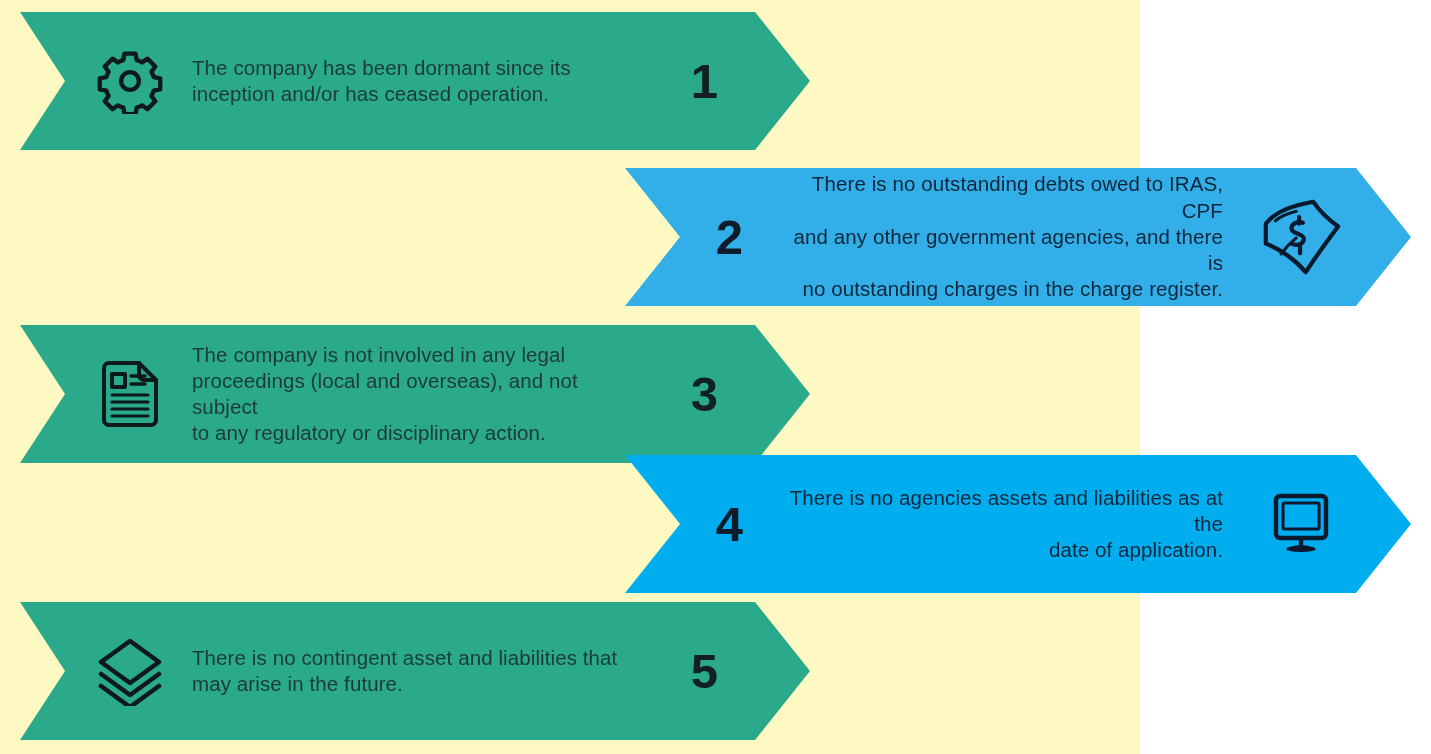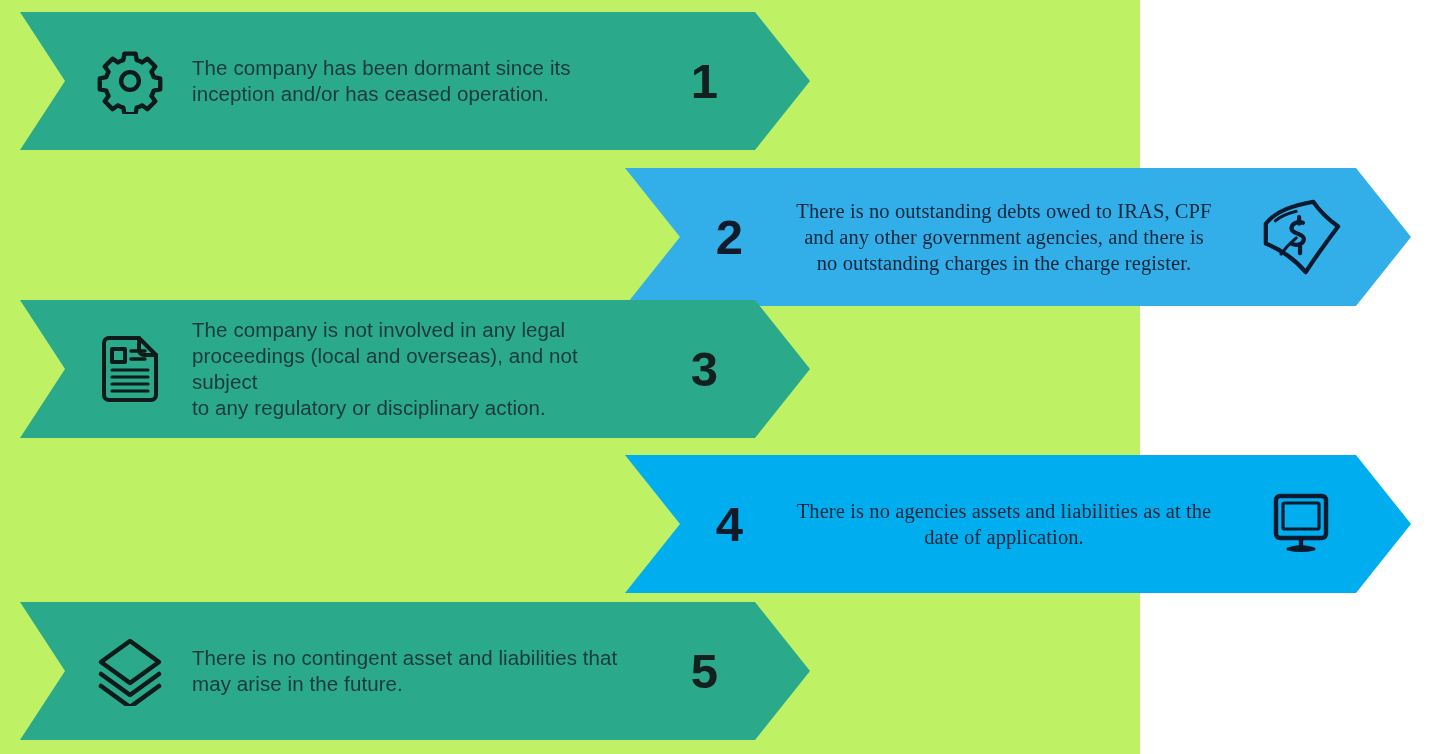--- a/index.html
+++ b/index.html
@@ -2,21 +2,21 @@
 <html><head>
 <meta charset="utf-8">
 <style>
   * { margin:0; padding:0; box-sizing:border-box; }
   html, body {
     width:1431px; height:754px;
     background:#ffffff;
     font-family:"Liberation Sans", sans-serif;
     overflow:hidden;
   }
-  #stage { position:relative; width:1140px; height:754px; background:#bef264; }
+  #stage { position:relative; width:1140px; height:754px; background:#fef9c3; }
 
   .band {
     position:absolute;
     display:flex;
     align-items:center;
   }
   .band-svg { position:absolute; left:0; top:0; }
 
   .band-inner {
     position:relative;
@@ -28,21 +28,21 @@
 
   
   .green .band-inner { padding-left:62px; padding-right:60px; }
   .green .icon-cell  { width:96px; flex:0 0 96px; display:flex; align-items:center; justify-content:center; }
   .green .text-cell  { flex:1 1 auto; padding-left:14px; padding-right:10px; text-align:left; }
   .green .num-cell   { width:92px; flex:0 0 92px; display:flex; align-items:center; justify-content:center; }
 
   
   .blue .band-inner  { padding-left:58px; padding-right:58px; }
   .blue .num-cell    { width:92px; flex:0 0 92px; display:flex; align-items:center; justify-content:center; }
-  .blue .text-cell   { flex:1 1 auto; padding-left:10px; padding-right:26px; text-align:center;font-family:Liberation Serif, serif; }
+  .blue .text-cell   { flex:1 1 auto; padding-left:10px; padding-right:26px; text-align:right; }
   .blue .icon-cell   { width:104px; flex:0 0 104px; display:flex; align-items:center; justify-content:center; }
 
   .band-text {
     font-size:20.5px;
     line-height:1.28;
     color:#1c3a3a;
     letter-spacing:0.1px;
     white-space:pre-line;
   }
   .blue .band-text { color:#10263b; }
@@ -102,21 +102,21 @@
           <path d="M8 27 C20 12 38 8 58 4 C66 16 76 24 84 30 C72 46 60 62 50 78 C40 66 24 54 8 48 Z"></path>
           <path d="M47 26 c-6-2-12 1-12 6 0 6 13 5 13 11 0 5-7 8-13 5"></path>
           <path d="M43 20 l0 7 M44 51 l0 7"></path>
           <path d="M18 24 c6-5 14-8 22-10" stroke-width="3.2"></path>
           <path d="M24 59 c5-7 10-12 16-17" stroke-width="3.2"></path>
         </svg>
       </div>
     </div>
   </div>
 
-  <div class="band green" style="left:20px; top:300px; width:790px; height:138px;">
+  <div class="band green" style="left:20px; top:325px; width:790px; height:138px;">
     <svg class="band-svg" width="790" height="138" viewBox="0 0 790 138">
       <path d="M0,0 L735,0 L790,69 L735,138 L0,138 L45,69 Z" fill="#2aa98b"></path>
     </svg>
     <div class="band-inner">
       <div class="icon-cell">
         <svg class="ico" width="66" height="70" viewBox="0 0 64 70" fill="none" stroke="#0c1a1a" stroke-width="4" stroke-linejoin="round" stroke-linecap="round">
           <path d="M6 9 a5 5 0 0 1 5-5 h30 l17 17 v40 a5 5 0 0 1 -5 5 h-42 a5 5 0 0 1 -5-5 Z"></path>
           <path d="M41 4 v12 a5 5 0 0 0 5 5 h12"></path>
           <rect x="14" y="15" width="13" height="13"></rect>
           <path d="M33 17 h14 M33 25 h14" stroke-width="3.4"></path>

